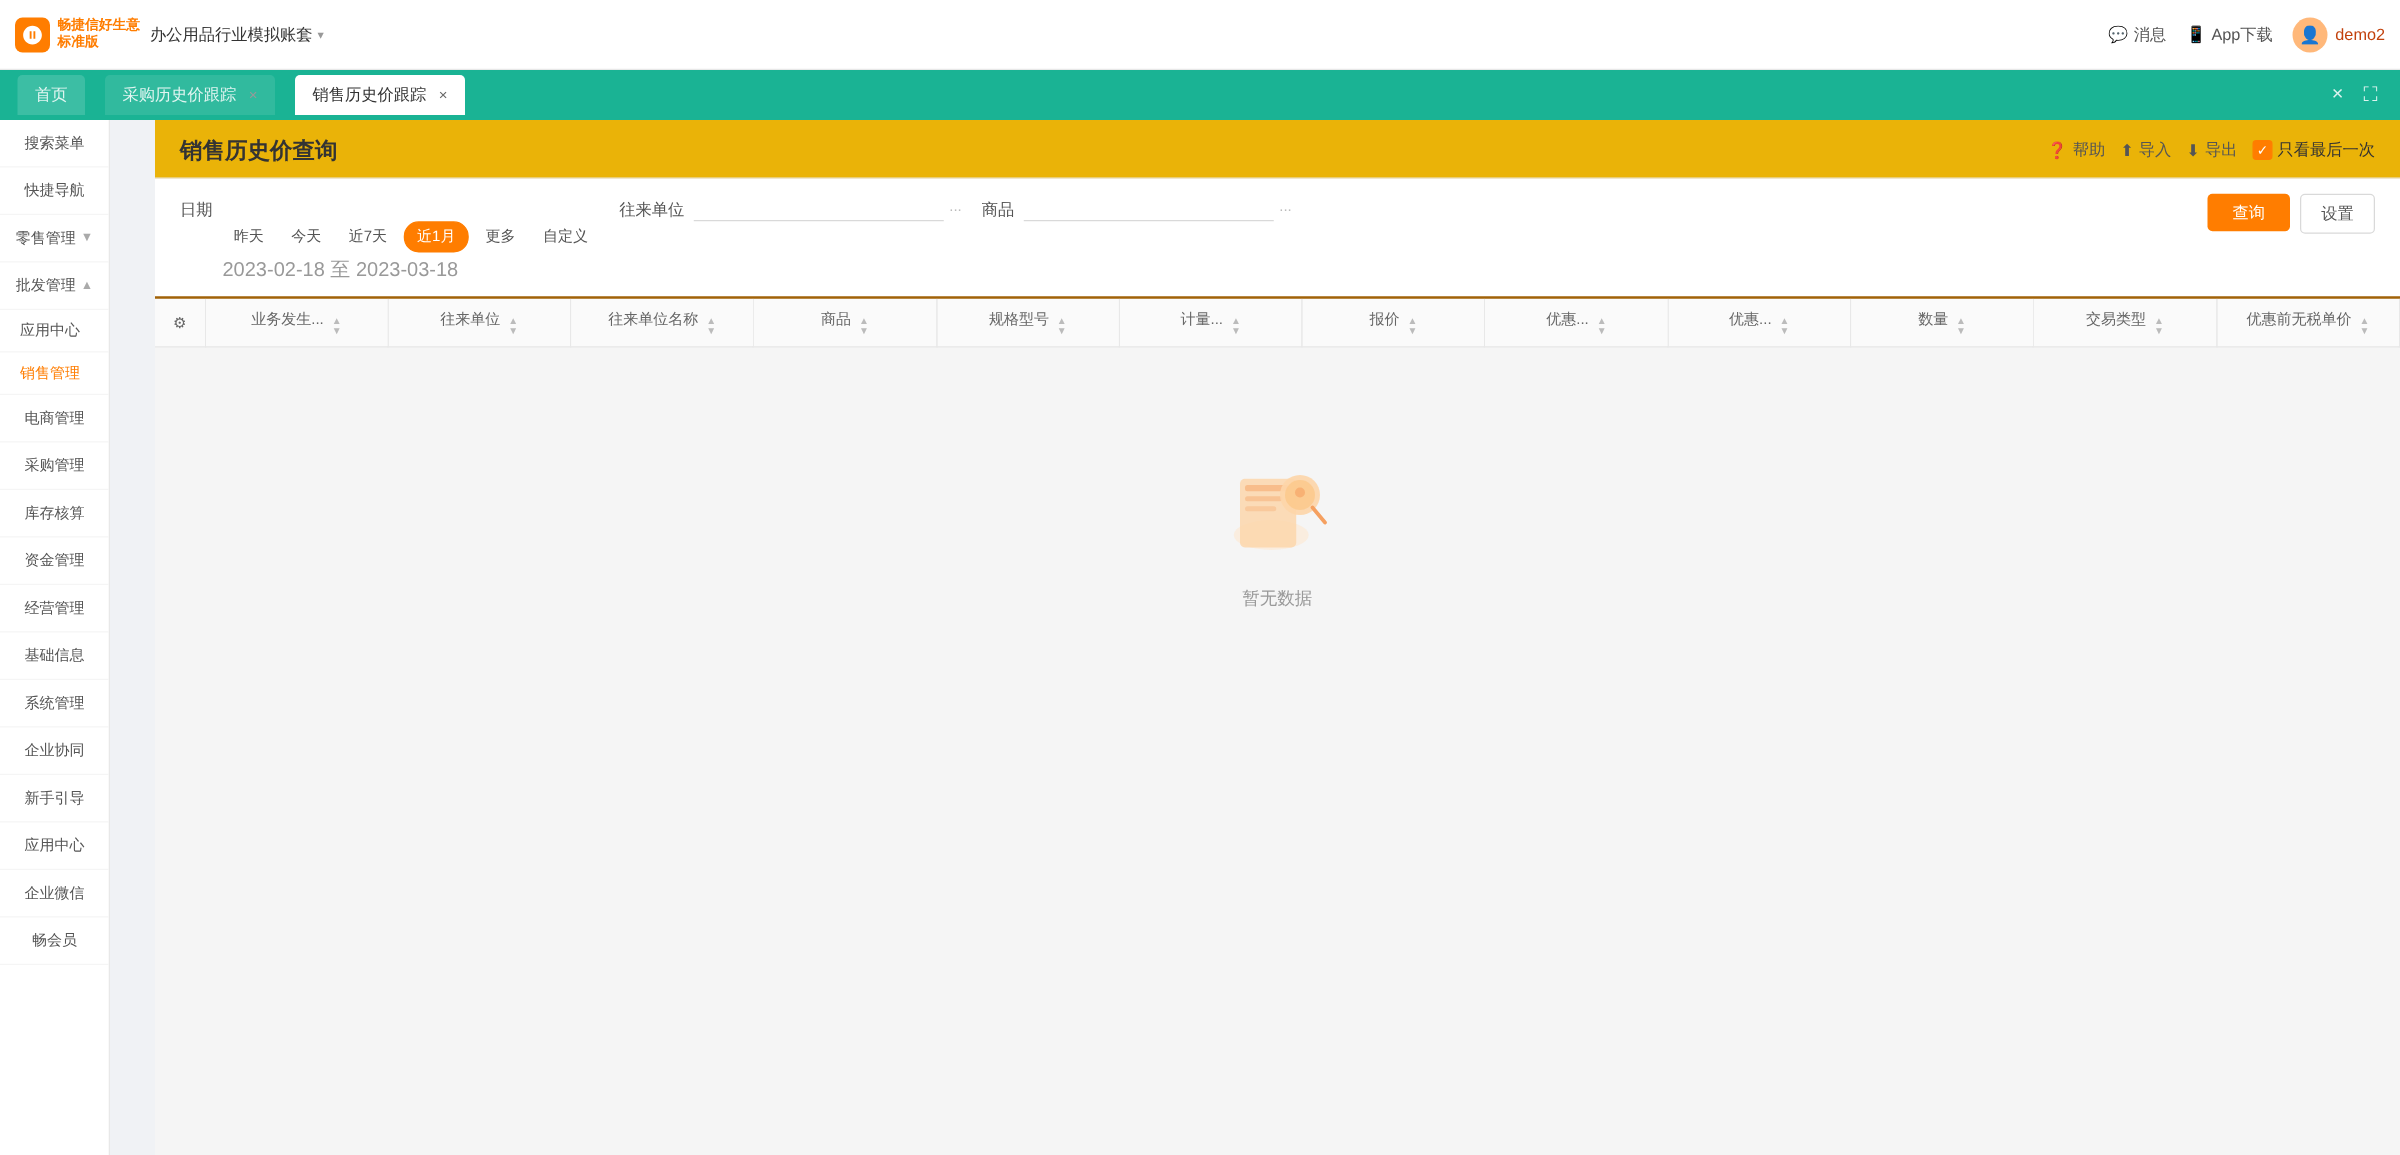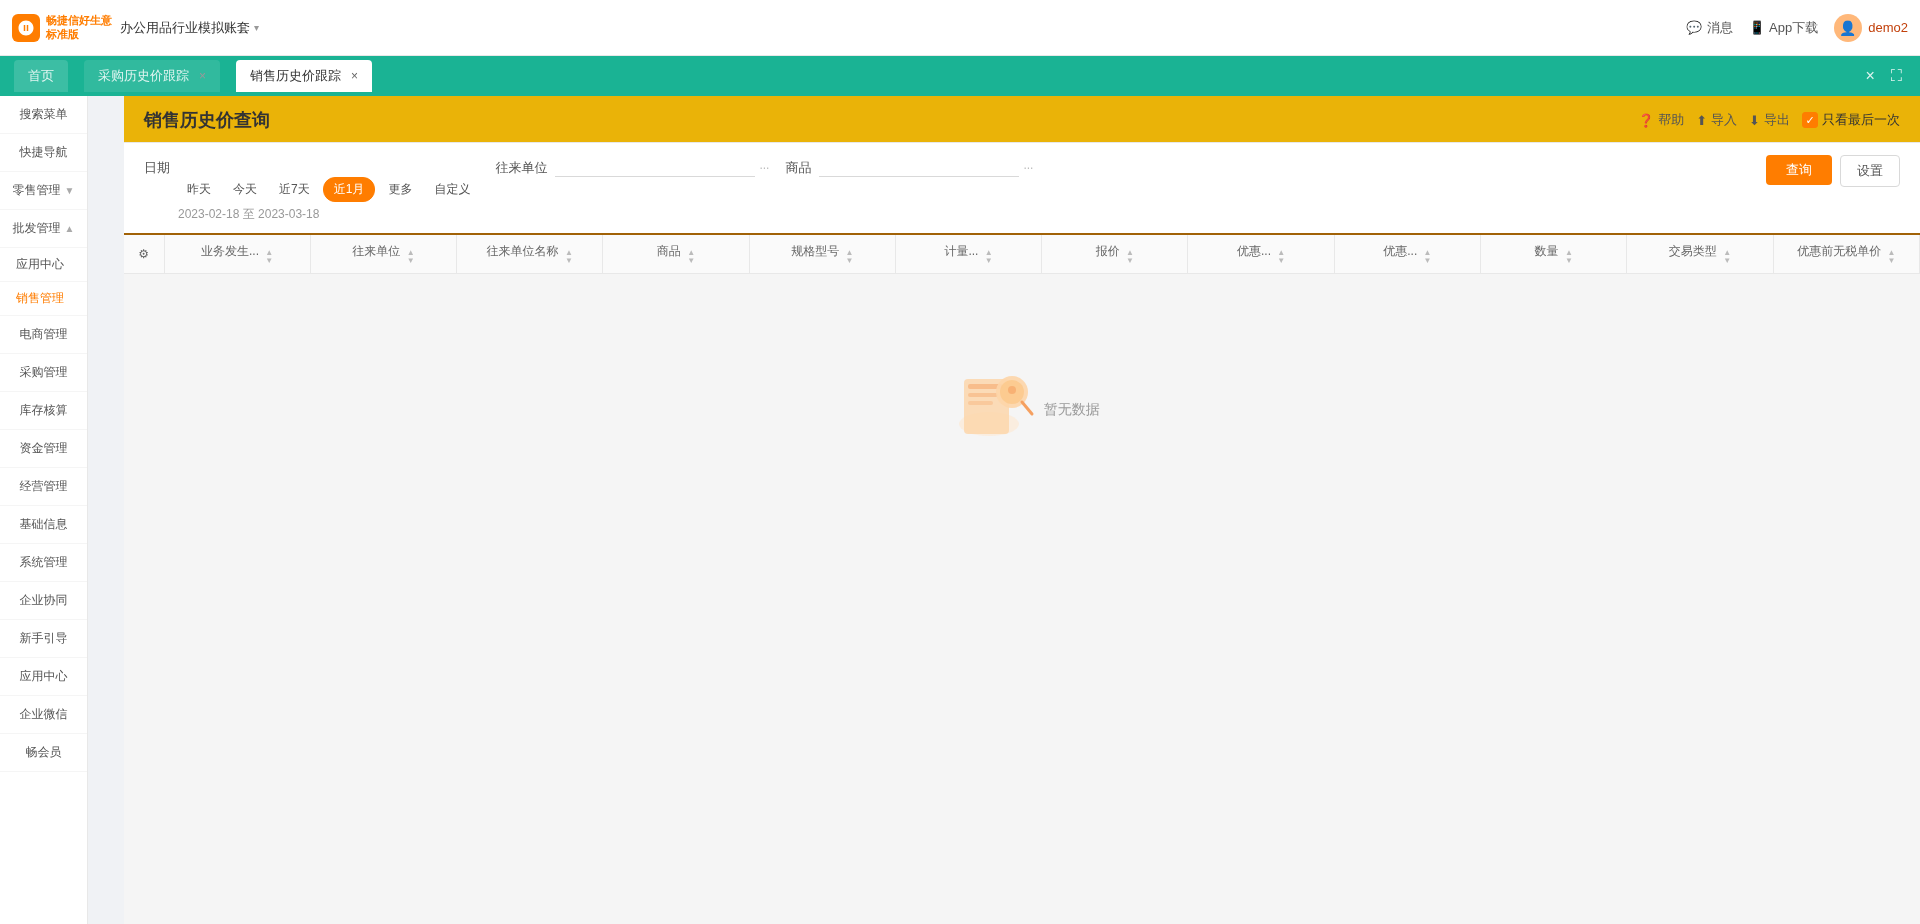--- a/index.html
+++ b/index.html
@@ -132,21 +132,21 @@
     .date-btns { display: flex; gap: 4px; flex-wrap: wrap; align-items: center; margin-top: 24px; }
     .date-btn {
       padding: 3px 8px;
       border-radius: 3px;
       cursor: pointer;
       font-size: 12px;
       border: 1px solid transparent;
       color: #555;
     }
     .date-btn.active { background: #ff7d00; color: #fff; border-color: #ff7d00; border-radius: 12px; padding: 3px 10px; }
-    .date-range-text { font-size: 12px; color: #999; }
+    .date-range-text { font-size: 16px; color: #999; }
     .filter-input-group { display: flex; align-items: center; gap: 4px; }
     .filter-input {
       border: none;
       border-bottom: 1px solid #d9d9d9;
       outline: none;
       font-size: 13px;
       padding: 4px 6px;
       width: 200px;
       background: transparent;
     }
@@ -181,21 +181,21 @@
       white-space: nowrap;
       position: sticky;
       top: 0;
       z-index: 1;
     }
     .data-table th .sort-icons { display: inline-flex; flex-direction: column; margin-left: 3px; }
     .sort-up, .sort-down { font-size: 8px; color: #bbb; line-height: 1; }
     .th-settings { width: 40px; }
     .empty-state {
       display: flex;
-      flex-direction: row;
+      flex-direction: column;
       align-items: center;
       justify-content: center;
       padding: 80px 0;
     }
     .empty-icon {
       width: 100px;
       height: 100px;
       margin-bottom: 12px;
     }
     .empty-text { font-size: 14px; color: #999; }

